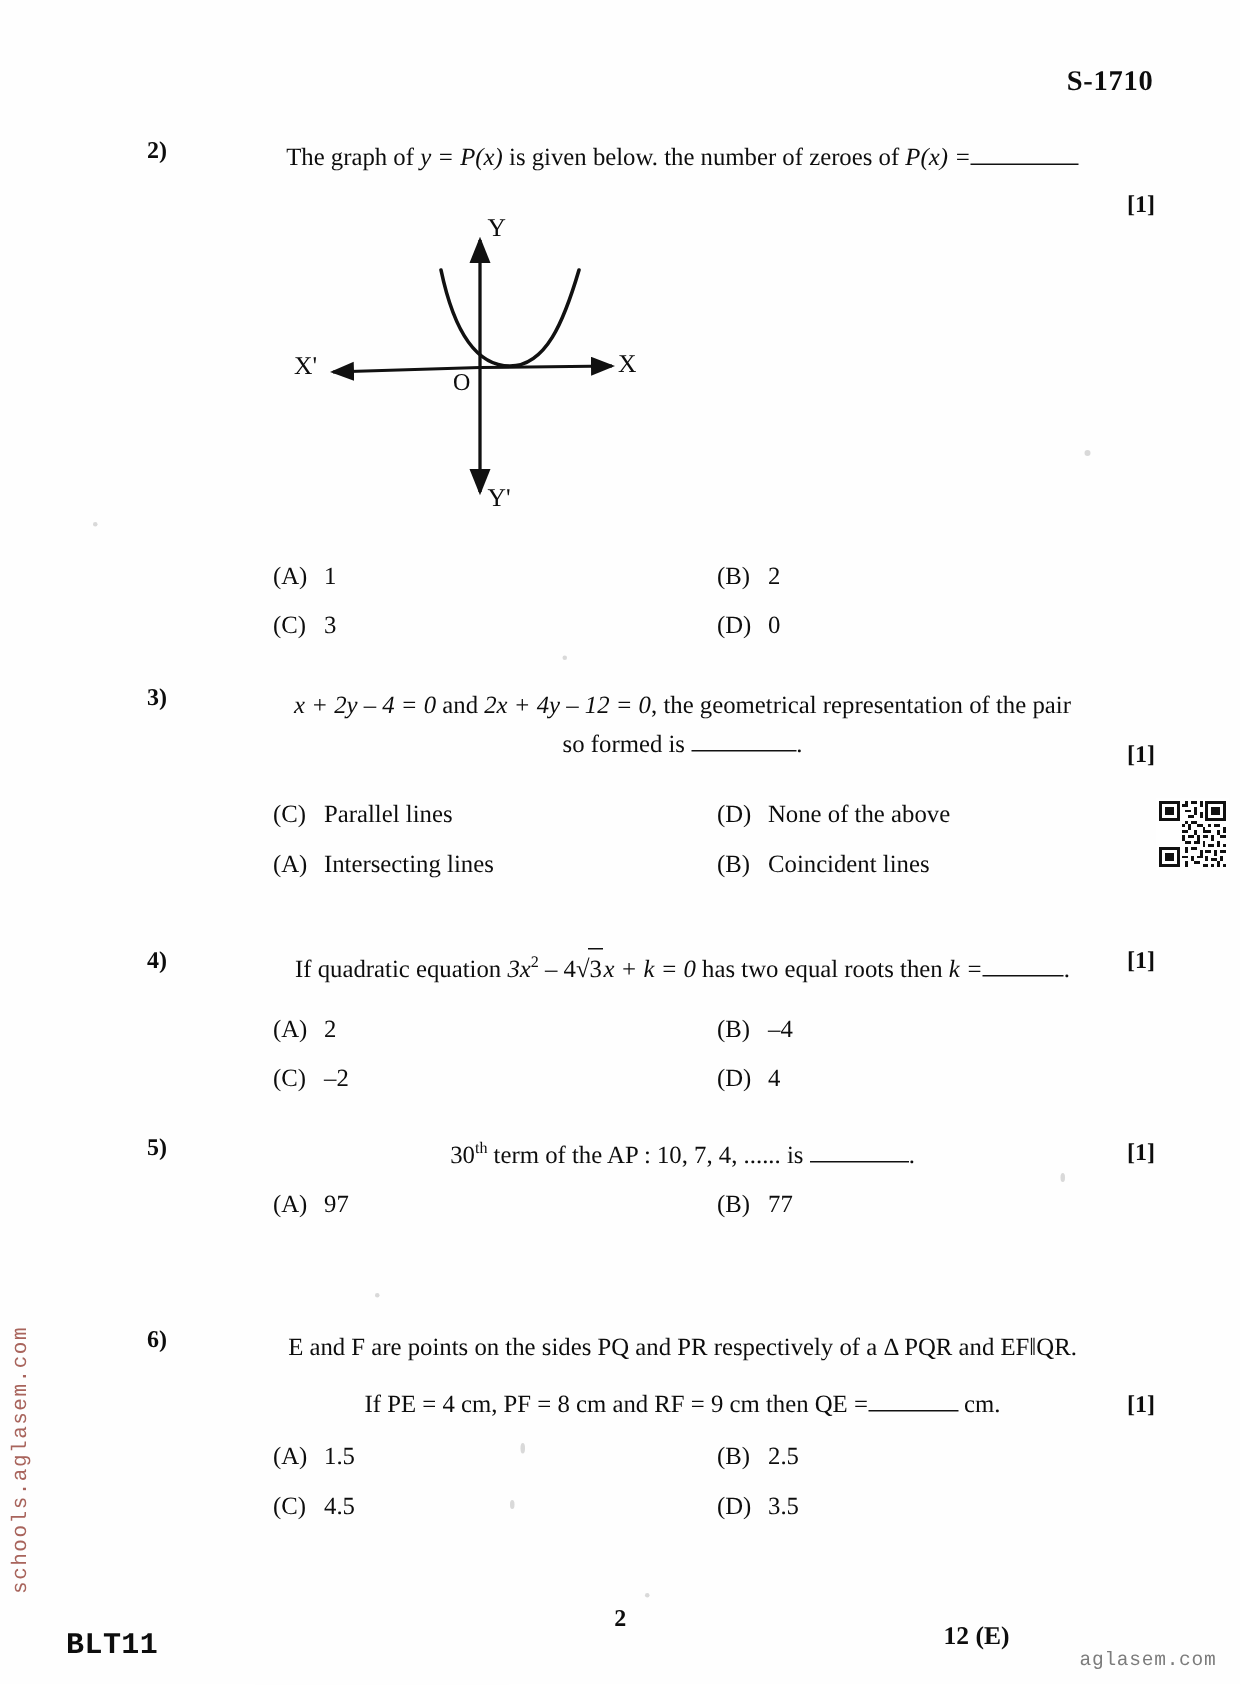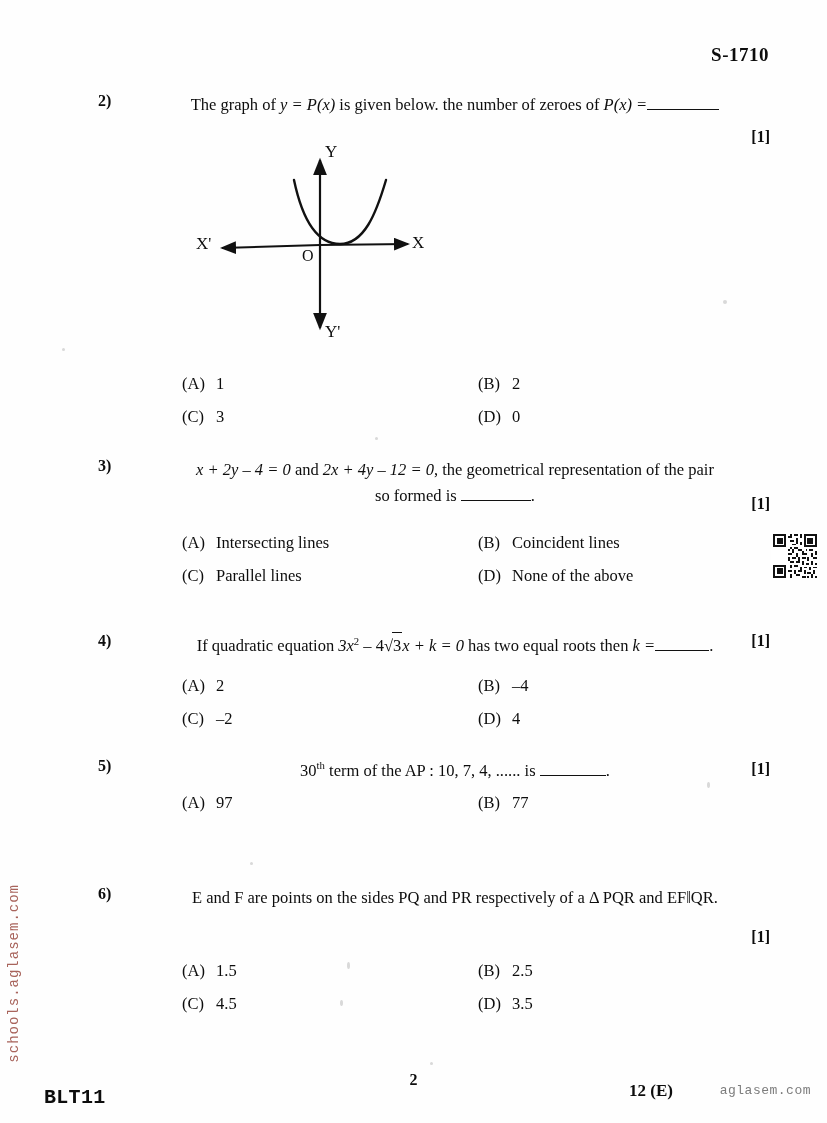--- a/index.html
+++ b/index.html
@@ -132,21 +132,21 @@
   .footer-medium {
     position: absolute;
     right: 154px;
     bottom: 22px;
     font-weight: bold;
     font-size: 17px;
   }
   .footer-site {
     position: absolute;
     right: 16px;
-    bottom: 25px;
+    bottom: 9px;
     font-family: "Liberation Mono", "DejaVu Sans Mono", monospace;
     font-size: 13px;
     color: #7c7c7c;
     letter-spacing: 0.5px;
   }
   .side-watermark {
     position: absolute;
     left: 6px;
     bottom: 60px;
     font-family: "Liberation Mono", "DejaVu Sans Mono", monospace;
@@ -246,32 +246,32 @@
     <div class="q-body" style="">
       <span>so formed is</span>
       <span class="blank" style="width:70px;"></span><span>.</span>
     </div>
   </div>
   <div class="marks" style="top:495px; right:57px;">[1]</div>
 
   <div class="opts" style="position:absolute; left:140px; top:527px; width:560px;">
     <div class="opt-row">
       <div class="opt col-left">
+        <span class="opt-key">(C)</span><span class="opt-val">Parallel lines</span>
+      </div>
+      <div class="opt col-right">
+        <span class="opt-key">(D)</span><span class="opt-val">None of the above</span>
+      </div>
+    </div>
+    <div class="opt-row">
+      <div class="opt col-left">
         <span class="opt-key">(A)</span><span class="opt-val">Intersecting lines</span>
       </div>
       <div class="opt col-right">
         <span class="opt-key">(B)</span><span class="opt-val">Coincident lines</span>
-      </div>
-    </div>
-    <div class="opt-row">
-      <div class="opt col-left">
-        <span class="opt-key">(C)</span><span class="opt-val">Parallel lines</span>
-      </div>
-      <div class="opt col-right">
-        <span class="opt-key">(D)</span><span class="opt-val">None of the above</span>
       </div>
     </div>
   </div>
 
   <div class="qr">
     <svg width="48" height="48" viewBox="0 0 25 25" shape-rendering="crispEdges">
       <rect width="25" height="25" fill="#ffffff"></rect>
       <g fill="#111111">
         <rect x="1" y="1" width="7" height="1"></rect>
           <rect x="1" y="2" width="1" height="5"></rect>
@@ -395,20 +395,24 @@
   </div>
 
   <div class="q" style="top:885px;">
     <div class="q-num">6)</div>
     <div class="q-body">
       <span>E and F are points on the sides PQ and PR respectively of a</span>
       <span>Δ PQR</span>
       <span>and</span>
       <span>EF‖QR</span><span>.</span>
     </div>
+    <div class="q-body" style="margin-top:12px;">
+      <span>If PE = 4 cm, PF = 8 cm and RF = 9 cm then QE =</span><span class="blank" style="width:60px;"></span>
+      <span>cm.</span>
+    </div>
   </div>
   <div class="marks" style="top:928px; right:57px;">[1]</div>
 
   <div class="opts" style="position:absolute; left:140px; top:955px; width:560px;font-family:Liberation Serif, serif;">
     <div class="opt-row">
       <div class="opt col-left">
         <span class="opt-key">(A)</span><span class="opt-val">1.5</span>
       </div>
       <div class="opt col-right">
         <span class="opt-key">(B)</span><span class="opt-val">2.5</span>

